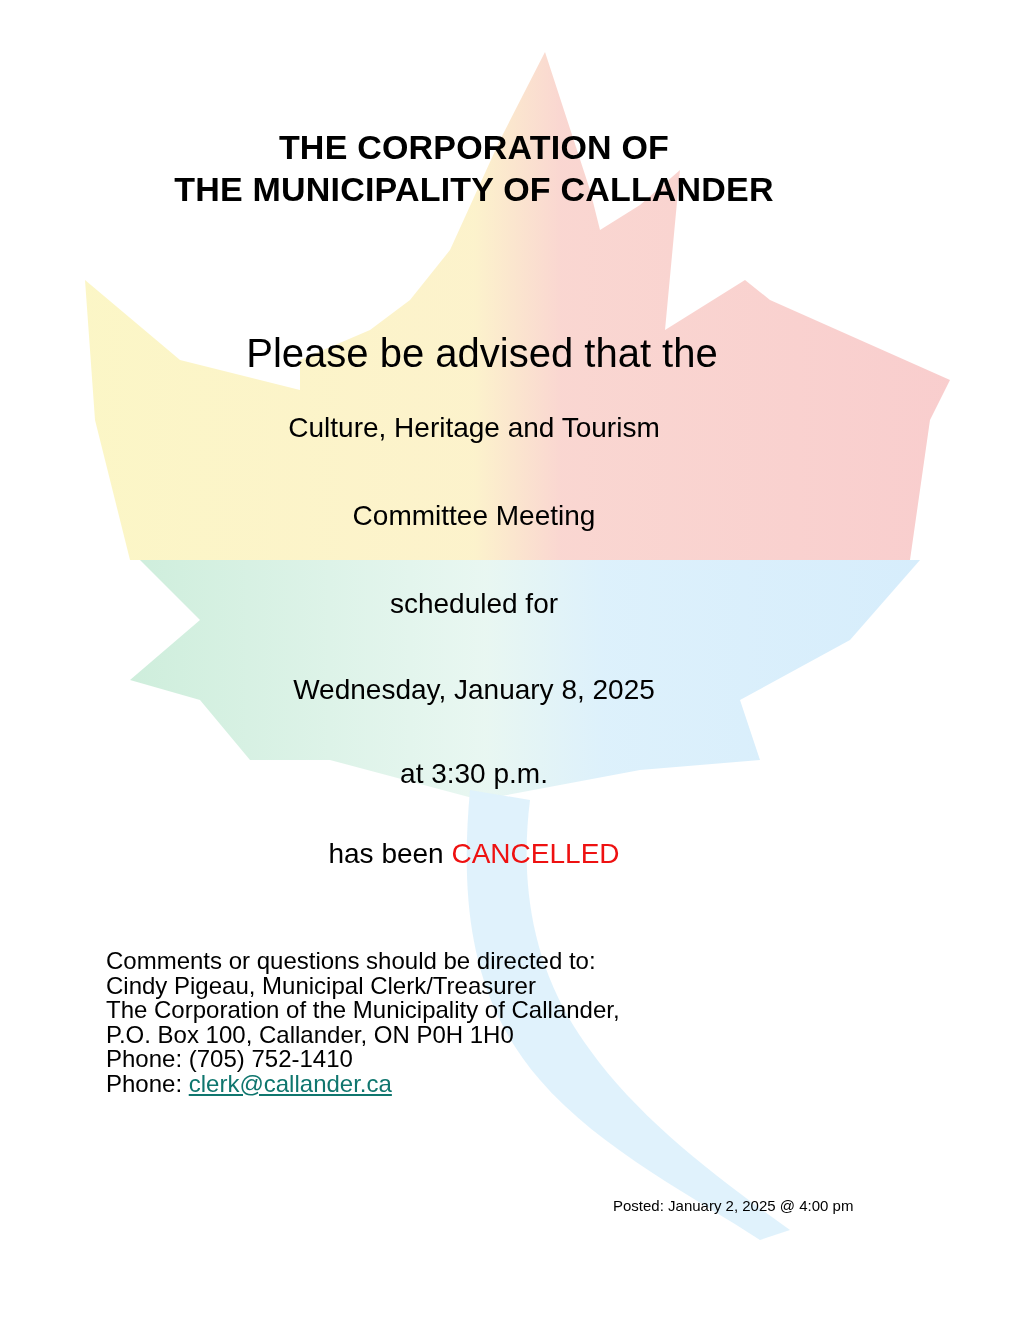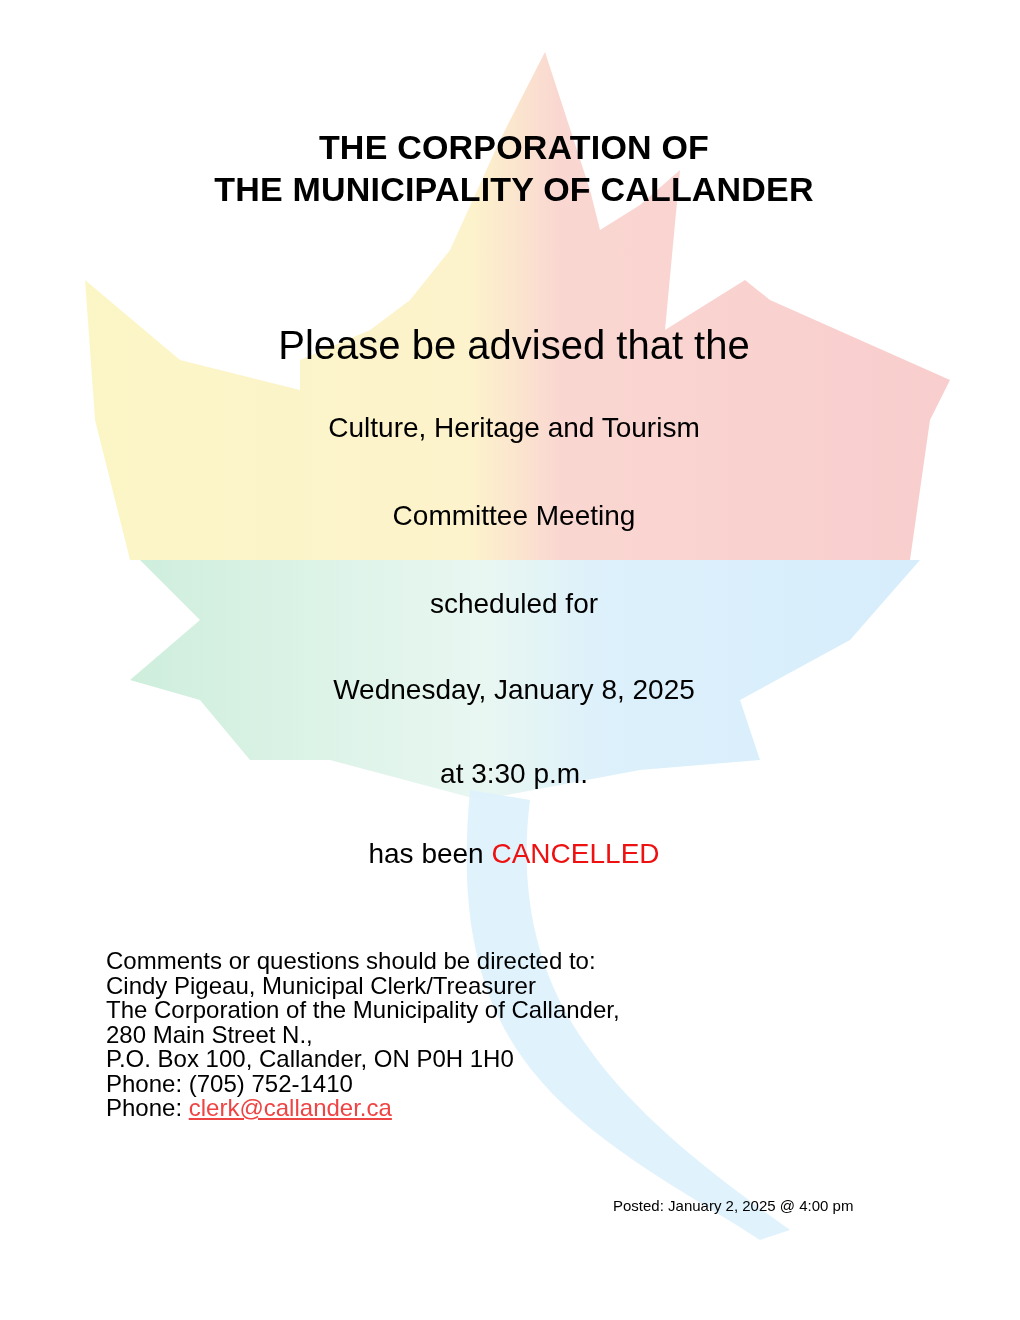--- a/index.html
+++ b/index.html
@@ -1,33 +1,33 @@
 <!DOCTYPE html>
 <html><head>
   <meta charset="utf-8">
   <style>
     html, body { margin: 0; padding: 0; background: #ffffff; }
     body { width: 1020px; height: 1320px; position: relative; overflow: hidden; font-family: "Liberation Sans", sans-serif; color: #000; }
     .watermark { position: absolute; left: 0; top: 0; width: 1020px; height: 1320px; z-index: 0; }
     .page { position: absolute; left: 0; top: 0; width: 1020px; height: 1320px; z-index: 1; }
-    .center { position: absolute; left: 0; width: 948px; text-align: center; padding-left: 40px; }
+    .center { position: absolute; left: 0; width: 948px; text-align: center; }
     .org-title { top: 126px; font-weight: bold; font-size: 34px; line-height: 42px; letter-spacing: 0.2px; }
     .org-title div { white-space: nowrap; }
-    .advised { top: 320px; font-size: 40px; line-height: 50px; }
+    .advised { top: 328px; font-size: 40px; line-height: 50px; margin-left: 8px; }
     .big { font-weight: normal; font-size: 28px; line-height: 52px; white-space: nowrap; }
     .l1 { top: 402px; }
     .l2 { top: 490px; }
     .l3 { top: 578px; }
     .l4 { top: 664px; }
     .l5 { top: 748px; }
     .l6 { top: 828px; }
     .cancelled { color: #ee1111; }
     .contact { position: absolute; left: 106px; top: 949px; font-size: 24px; line-height: 24.5px; }
     .contact div { white-space: nowrap; }
-    .contact a { color: #ef4444; text-decoration: underline; }
+    .contact a { color: #0f766e; text-decoration: underline; }
     .posted { position: absolute; left: 613px; top: 1196px; font-size: 15px; line-height: 20px; white-space: nowrap; }
   </style>
 </head>
 <body>
 
 <svg class="watermark" viewBox="0 0 1020 1320" xmlns="http://www.w3.org/2000/svg">
   <defs>
     <linearGradient id="gTop" x1="0" y1="0" x2="1" y2="0">
       <stop offset="0" stop-color="#fbf5c0"></stop>
       <stop offset="0.45" stop-color="#fcf1c6"></stop>
@@ -68,21 +68,20 @@
   <div class="center big l3">scheduled for</div>
   <div class="center big l2">Committee Meeting</div>
   <div class="center big l4">Wednesday, January 8, 2025</div>
   <div class="center big l5">at 3:30 p.m.</div>
   <div class="center big l6"><span>has been </span><span class="cancelled">CANCELLED</span></div>
 
   <div class="contact">
     <div>Comments or questions should be directed to:</div>
     <div>Cindy Pigeau, Municipal Clerk/Treasurer</div>
     <div>The Corporation of the Municipality of Callander,</div>
-    <div>280 Main Street N.,</div>
     <div>P.O. Box 100, Callander, ON P0H 1H0</div>
     <div>Phone: (705) 752-1410</div>
     <div><span>Phone: </span><a>clerk@callander.ca</a></div>
   </div>
 
   <div class="posted">Posted: January 2, 2025 @ 4:00 pm</div>
 
 </div>
 
 </body></html>

